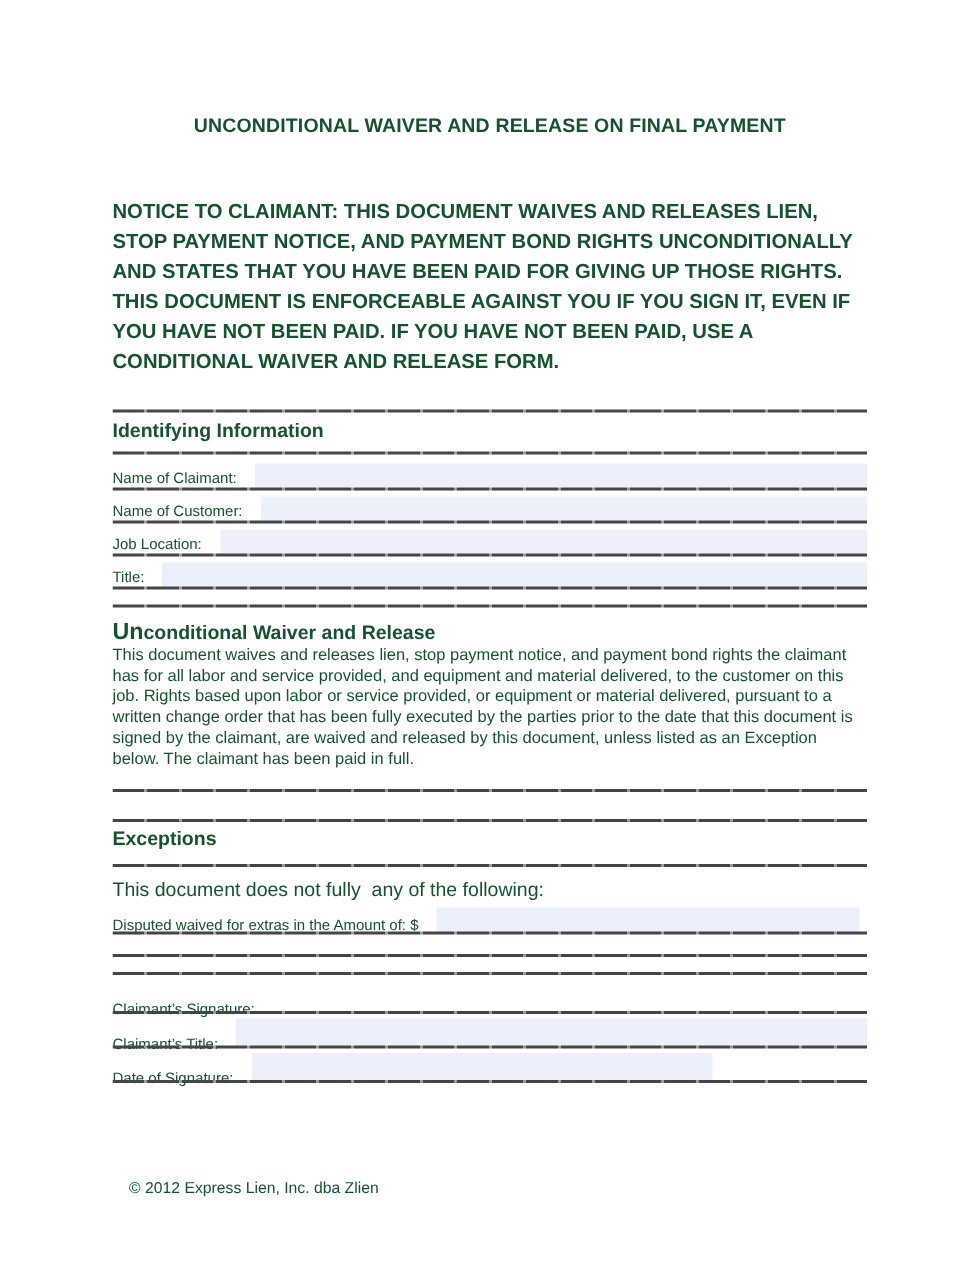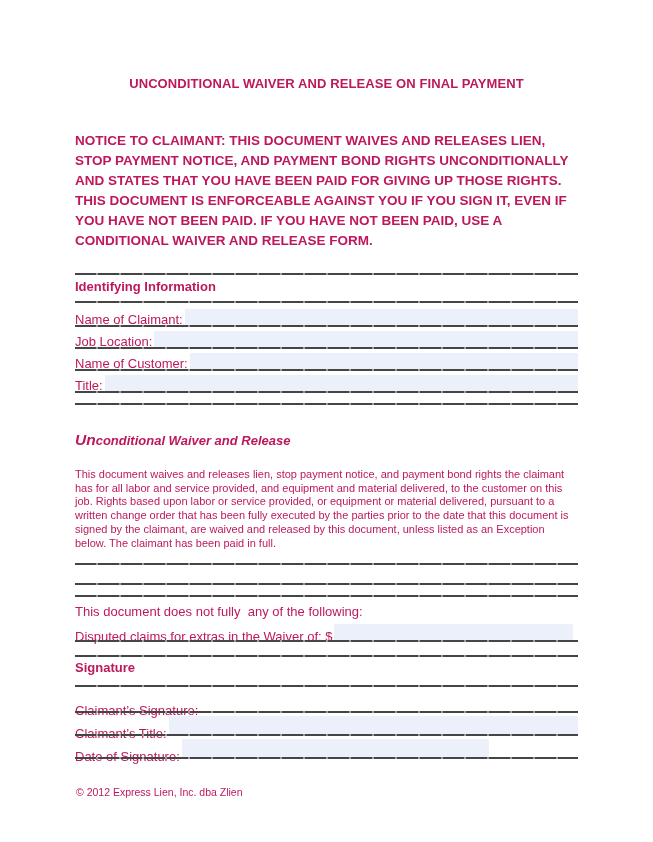--- a/index.html
+++ b/index.html
@@ -6,21 +6,21 @@
     --hl:#ecf0fa;
     --rule:#454545;
   }
   *{margin:0;padding:0;box-sizing:border-box;}
   html,body{background:#fff;}
   .page{
     position:relative;
     width:653px;height:842px;
     background:#fff;
     font-family:"Liberation Sans",sans-serif;
-    color:#be185d;
+    color:#14532d;
     overflow:hidden;
   }
   .content{
     position:absolute;
     left:75px;right:75px;top:0;
   }
   .doc-title{
     margin-top:76px;
     text-align:center;
     font-size:13px;font-weight:bold;
@@ -49,39 +49,39 @@
     display:flex;
     align-items:flex-end;
     height:22px;
   }
   .frow::after{
     content:"";
     position:absolute;left:0;right:0;bottom:0;height:1.8px;
     background:repeating-linear-gradient(90deg,var(--rule) 0 21px,#9b9b9b 21px 23px);
   }
   .flabel{
-    font-size:13px;
+    font-size:10px;
     line-height:15px;
     white-space:nowrap;
-    padding-right:2px;
+    padding-right:12px;
     display:inline-block;
     text-align:center;
   }
   .finput{
     flex:1;
     height:16px;
     margin-bottom:2px;
     background:var(--hl);
   }
   .rows{margin-top:2px;}
   .r3{margin-top:10px;}
-  .waiver-head{margin-top:27px;font-style:italic;}
+  .waiver-head{margin-top:9px;}
   .waiver-head .big{font-size:15.5px;}
   .waiver-body{
-    margin-top:20px;
+    margin-top:2px;
     font-size:11px;
     line-height:13.7px;
   }
   .r4{margin-top:13px;}
   .r5{margin-top:18px;}
   .exc-head{margin-top:3px;}
   .r6{margin-top:10px;}
   .exc-intro{
     margin-top:7px;
     font-size:13px;line-height:16px;
@@ -94,21 +94,21 @@
   .sig-head{margin-top:3px;}
   .r8{margin-top:10px;}
   .sig-rows{margin-top:3px;}
   .sig-row{height:23px;}
   .sig-row .flabel{transform:translateY(5px);}
   .sig-row .finput{height:18px;margin-bottom:2px;}
   .finput.plain{background:transparent;}
   .finput.short{flex:0 0 307px;}
   .footer{
     position:absolute;
-    left:76px;top:786px;
+    left:86px;top:786px;
     font-size:10.5px;
     line-height:13px;
   }
 </style>
 </head>
 <body>
 
 <div class="page">
   <div class="content">
 
@@ -119,51 +119,51 @@
     <div class="rule r1"></div>
     <div class="sec-head">Identifying Information</div>
     <div class="rule r2"></div>
 
     <div class="rows">
       <div class="frow">
         <span class="flabel">Name of Claimant:</span>
         <div class="finput"></div>
       </div>
       <div class="frow">
-        <span class="flabel">Job Location:</span>
+        <span class="flabel">Name of Customer:</span>
         <div class="finput"></div>
       </div>
       <div class="frow">
-        <span class="flabel">Name of Customer:</span>
+        <span class="flabel">Job Location:</span>
         <div class="finput"></div>
       </div>
       <div class="frow">
         <span class="flabel">Title:</span>
         <div class="finput"></div>
       </div>
     </div>
 
     <div class="rule r3"></div>
 
     <div class="sec-head waiver-head"><span class="big">Un</span><span>conditional Waiver and Release</span></div>
 
     <div class="waiver-body">This document waives and releases lien, stop payment notice, and payment bond rights the claimant has for all labor and service provided, and equipment and material delivered, to the customer on this job. Rights based upon labor or service provided, or equipment or material delivered, pursuant to a written change order that has been fully executed by the parties prior to the date that this document is signed by the claimant, are waived and released by this document, unless listed as an Exception below. The claimant has been paid in full.</div>
 
     <div class="rule r4"></div>
     <div class="rule r5"></div>
+    <div class="sec-head exc-head">Exceptions</div>
     <div class="rule r6"></div>
 
     <div class="exc-intro">This document does not fully  any of the following:</div>
     <div class="frow exc-row">
-      <span class="flabel">Disputed claims for extras in the Waiver of: $</span>
+      <span class="flabel">Disputed waived for extras in the Amount of: $</span>
       <div class="finput"></div>
     </div>
 
     <div class="rule r7"></div>
-    <div class="sec-head sig-head">Signature</div>
     <div class="rule r8"></div>
 
     <div class="sig-rows">
       <div class="frow sig-row">
         <span class="flabel">Claimant’s Signature:</span>
         <div class="finput plain"></div>
       </div>
       <div class="frow sig-row">
         <span class="flabel">Claimant’s Title:</span>
         <div class="finput"></div>

